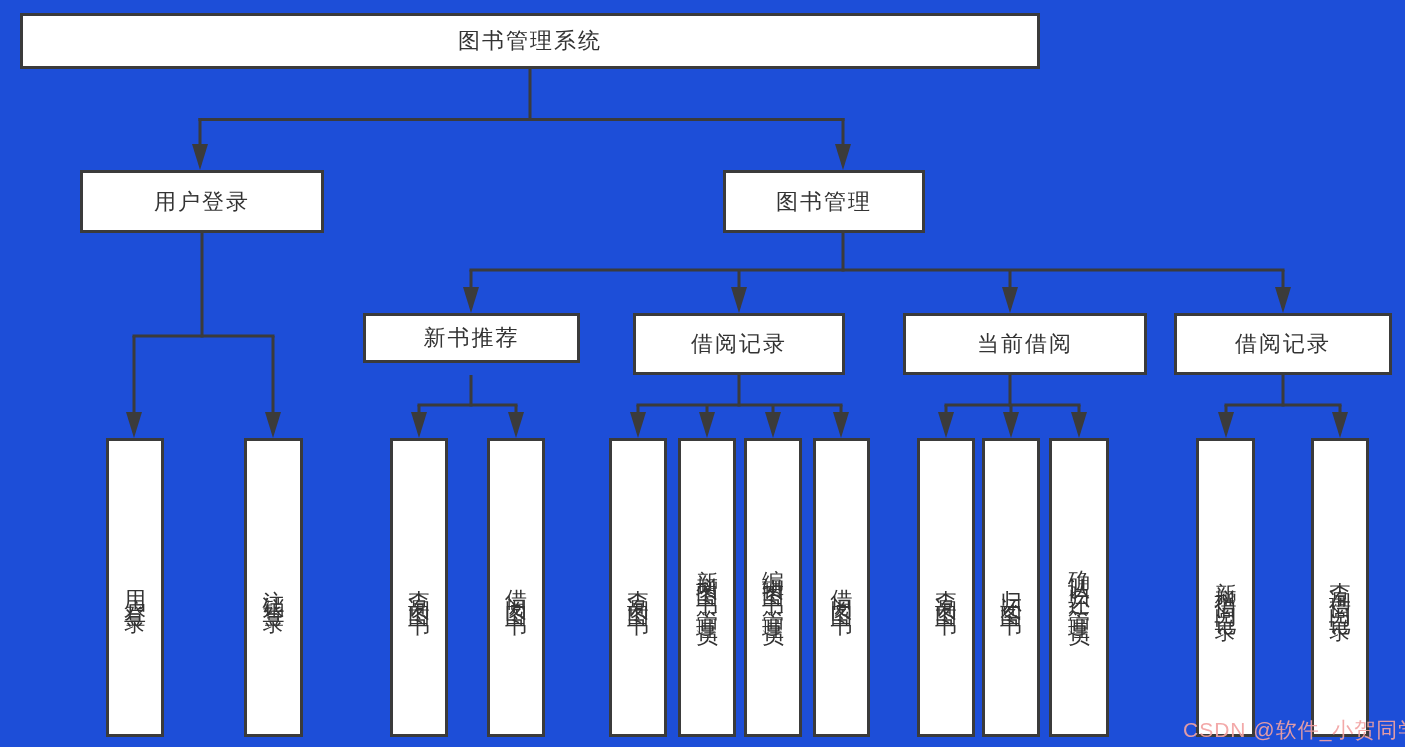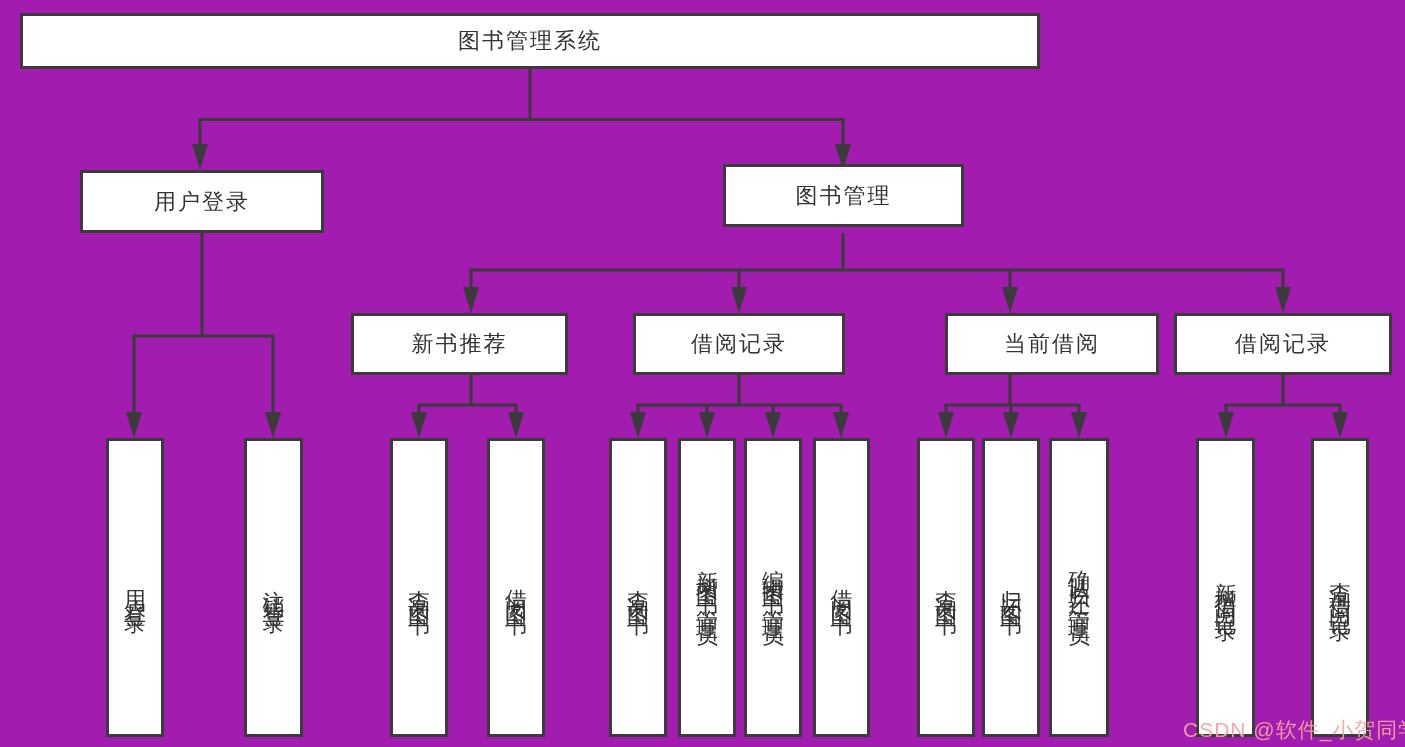--- a/index.html
+++ b/index.html
@@ -5,21 +5,21 @@
   html, body {
     margin: 0;
     padding: 0;
     background: #ffffff;
     font-family: "Liberation Sans", sans-serif;
   }
   .stage {
     position: relative;
     width: 1405px;
     height: 747px;
-    background: #a21caf;
+    background: #1d4ed8;
     overflow: hidden;
   }
   .connector-layer {
     position: absolute;
     left: 0;
     top: 0;
     width: 1405px;
     height: 747px;
     z-index: 1;
   }
@@ -135,31 +135,31 @@
     <polygon points="1332,412 1348,412 1340,438"></polygon>
   </svg>
 
   <div class="node hbox" style="left:20px; top:13px; width:1020px; height:56px">
     <span>图书管理系统</span>
   </div>
 
   <div class="node hbox" style="left:80px; top:170px; width:244px; height:63px">
     <span>用户登录</span>
   </div>
-  <div class="node hbox" style="left:723px; top:164px; width:241px; height:63px">
+  <div class="node hbox" style="left:723px; top:170px; width:202px; height:63px">
     <span>图书管理</span>
   </div>
 
-  <div class="node hbox" style="left:351px; top:313px; width:217px; height:62px">
+  <div class="node hbox" style="left:363px; top:313px; width:217px; height:50px">
     <span>新书推荐</span>
   </div>
   <div class="node hbox" style="left:633px; top:313px; width:212px; height:62px">
     <span>借阅记录</span>
   </div>
-  <div class="node hbox" style="left:945px; top:313px; width:214px; height:62px">
+  <div class="node hbox" style="left:903px; top:313px; width:244px; height:62px">
     <span>当前借阅</span>
   </div>
   <div class="node hbox" style="left:1174px; top:313px; width:218px; height:62px">
     <span>借阅记录</span>
   </div>
 
   <div class="node vbox" style="left:106px; top:438px; width:58px; height:299px">
     <span>用户登录</span>
   </div>
   <div class="node vbox" style="left:244px; top:438px; width:59px; height:299px">

